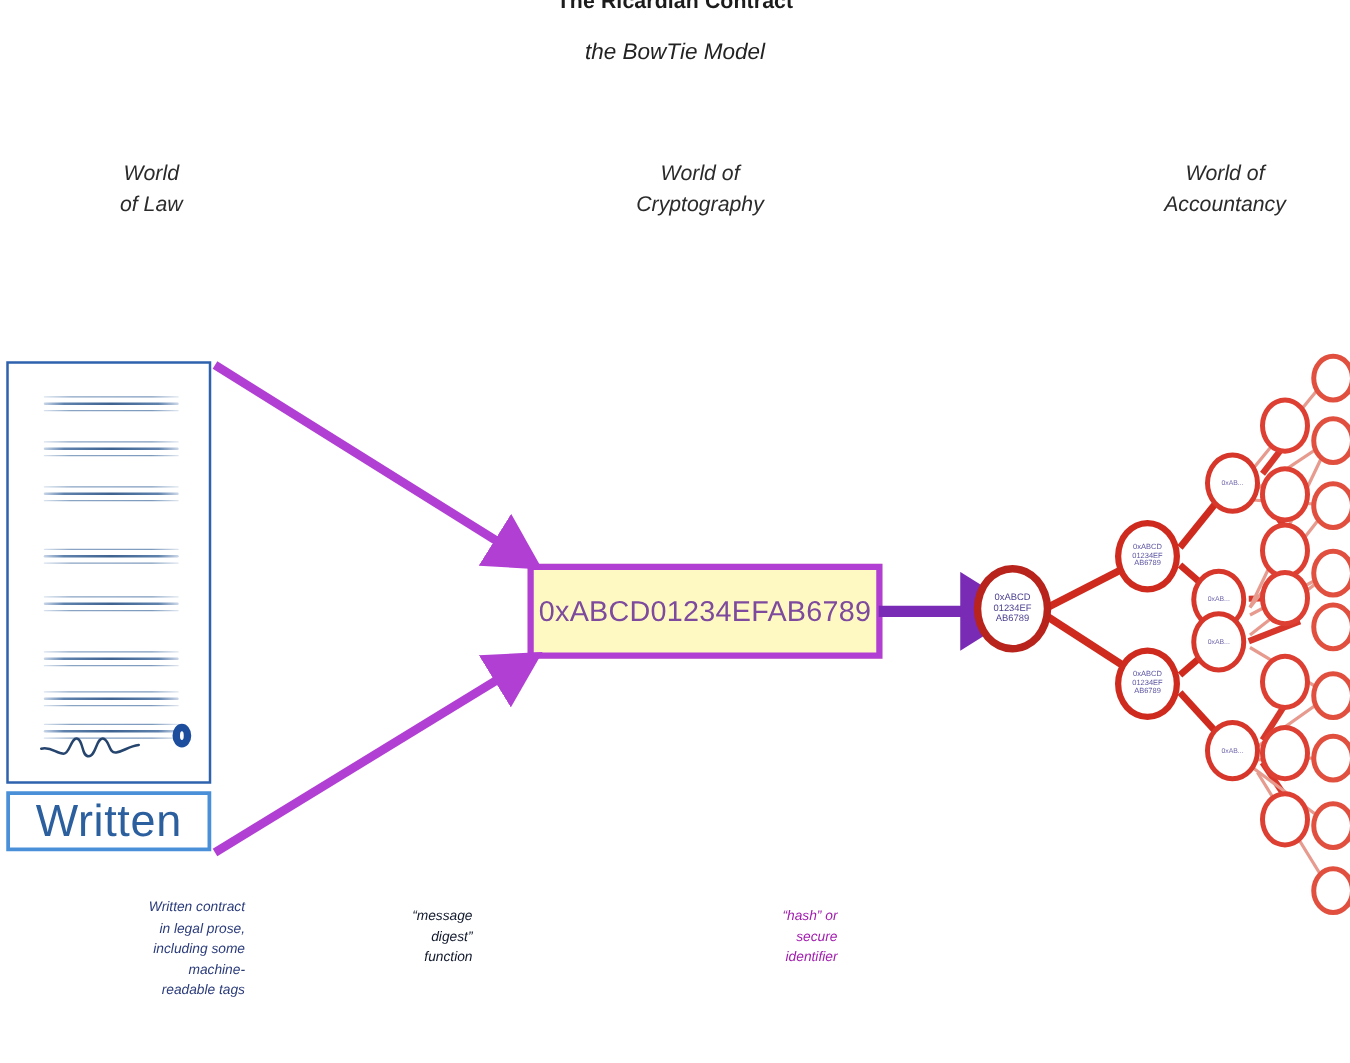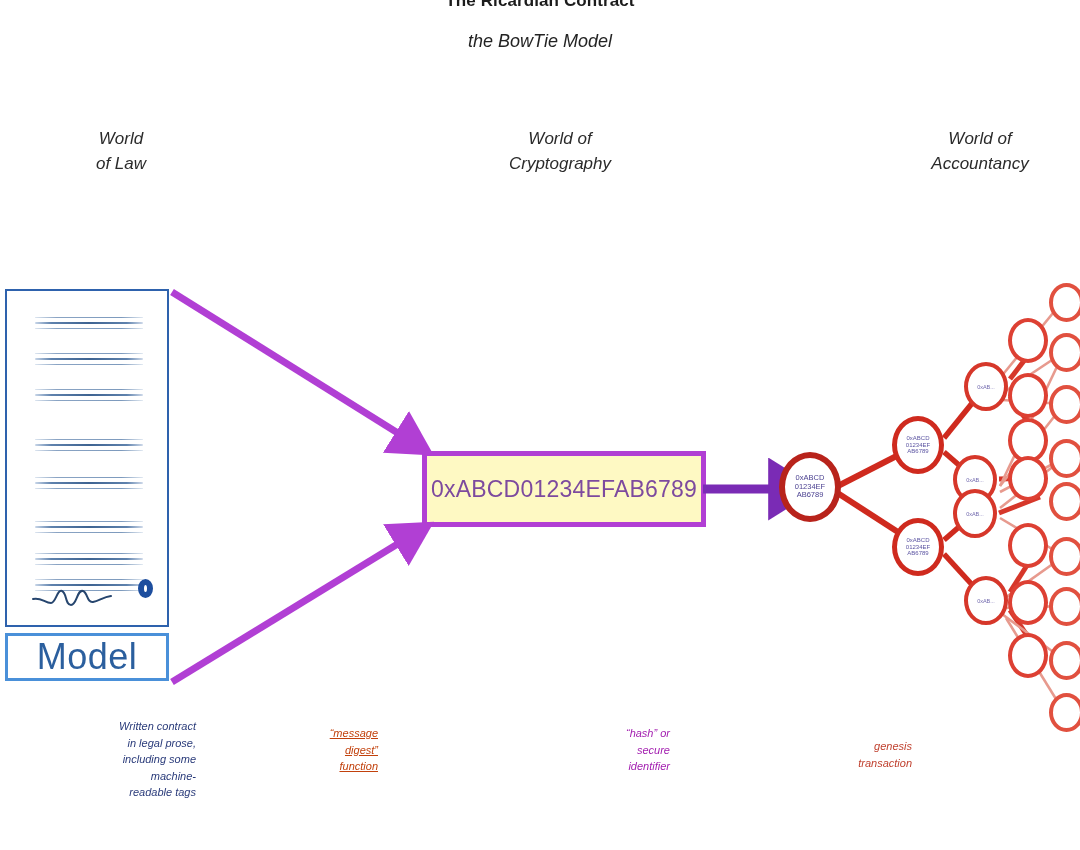--- a/index.html
+++ b/index.html
@@ -217,21 +217,21 @@
   
   .caption {
     position: absolute;
     font-size: 11px;
     font-style: italic;
     text-align: right;
     line-height: 1.5;
     white-space: pre-line;
   }
   #cap-contract { left: 0px;   top: 718px; width: 196px; color: #2a3b7a; }
-  #cap-digest   { left: 214px; top: 725px; width: 164px; color: #c2410c; text-decoration: underline; }
+  #cap-digest   { left: 214px; top: 725px; width: 164px; color: #0f172a; }
   #cap-hash     { left: 480px; top: 725px; width: 190px; color: #a21caf; }
   #cap-genesis  { left: 712px; top: 738px; width: 200px; color: #c0412f; }
   #cap-usertxs  { left: 890px; top: 765px; width: 190px; color: #c0412f; }
 
   svg { overflow: visible; }
 </style>
 </head>
 <body>
 
 <div id="stage">
@@ -353,21 +353,21 @@
 
       <div id="sigrow">
         <svg width="92" height="30" style="position:absolute;left:0;top:4px">
           <path d="M2,18 C10,16 14,22 20,22 C25,22 26,8 31,10 C36,12 34,24 40,24 C46,24 46,8 52,10 C57,12 56,22 62,21 C68,20 72,16 80,15" stroke="#26456e" stroke-width="2" fill="none" stroke-linecap="round"></path>
         </svg>
         <div id="seal"></div>
       </div>
     </div>
 
     <div id="pgpsig-box">
-      <span id="pgpsig-label">Model</span>
+      <span id="pgpsig-label">Written</span>
     </div>
   </div>
 
   <div id="hash-box">
     <span id="hash-text">0xABCD01234EFAB6789</span>
   </div>
 
   <div id="genesis">
     <span id="genesis-text">0xABCD
 01234EF
@@ -420,16 +420,14 @@
 in legal prose,
 including some
 machine-
 readable tags</div>
   <div class="caption" id="cap-digest">“message
 digest”
 function</div>
   <div class="caption" id="cap-hash">“hash” or
 secure
 identifier</div>
-  <div class="caption" id="cap-genesis">genesis
-transaction</div>
 
 </div>
 
 </body></html>

